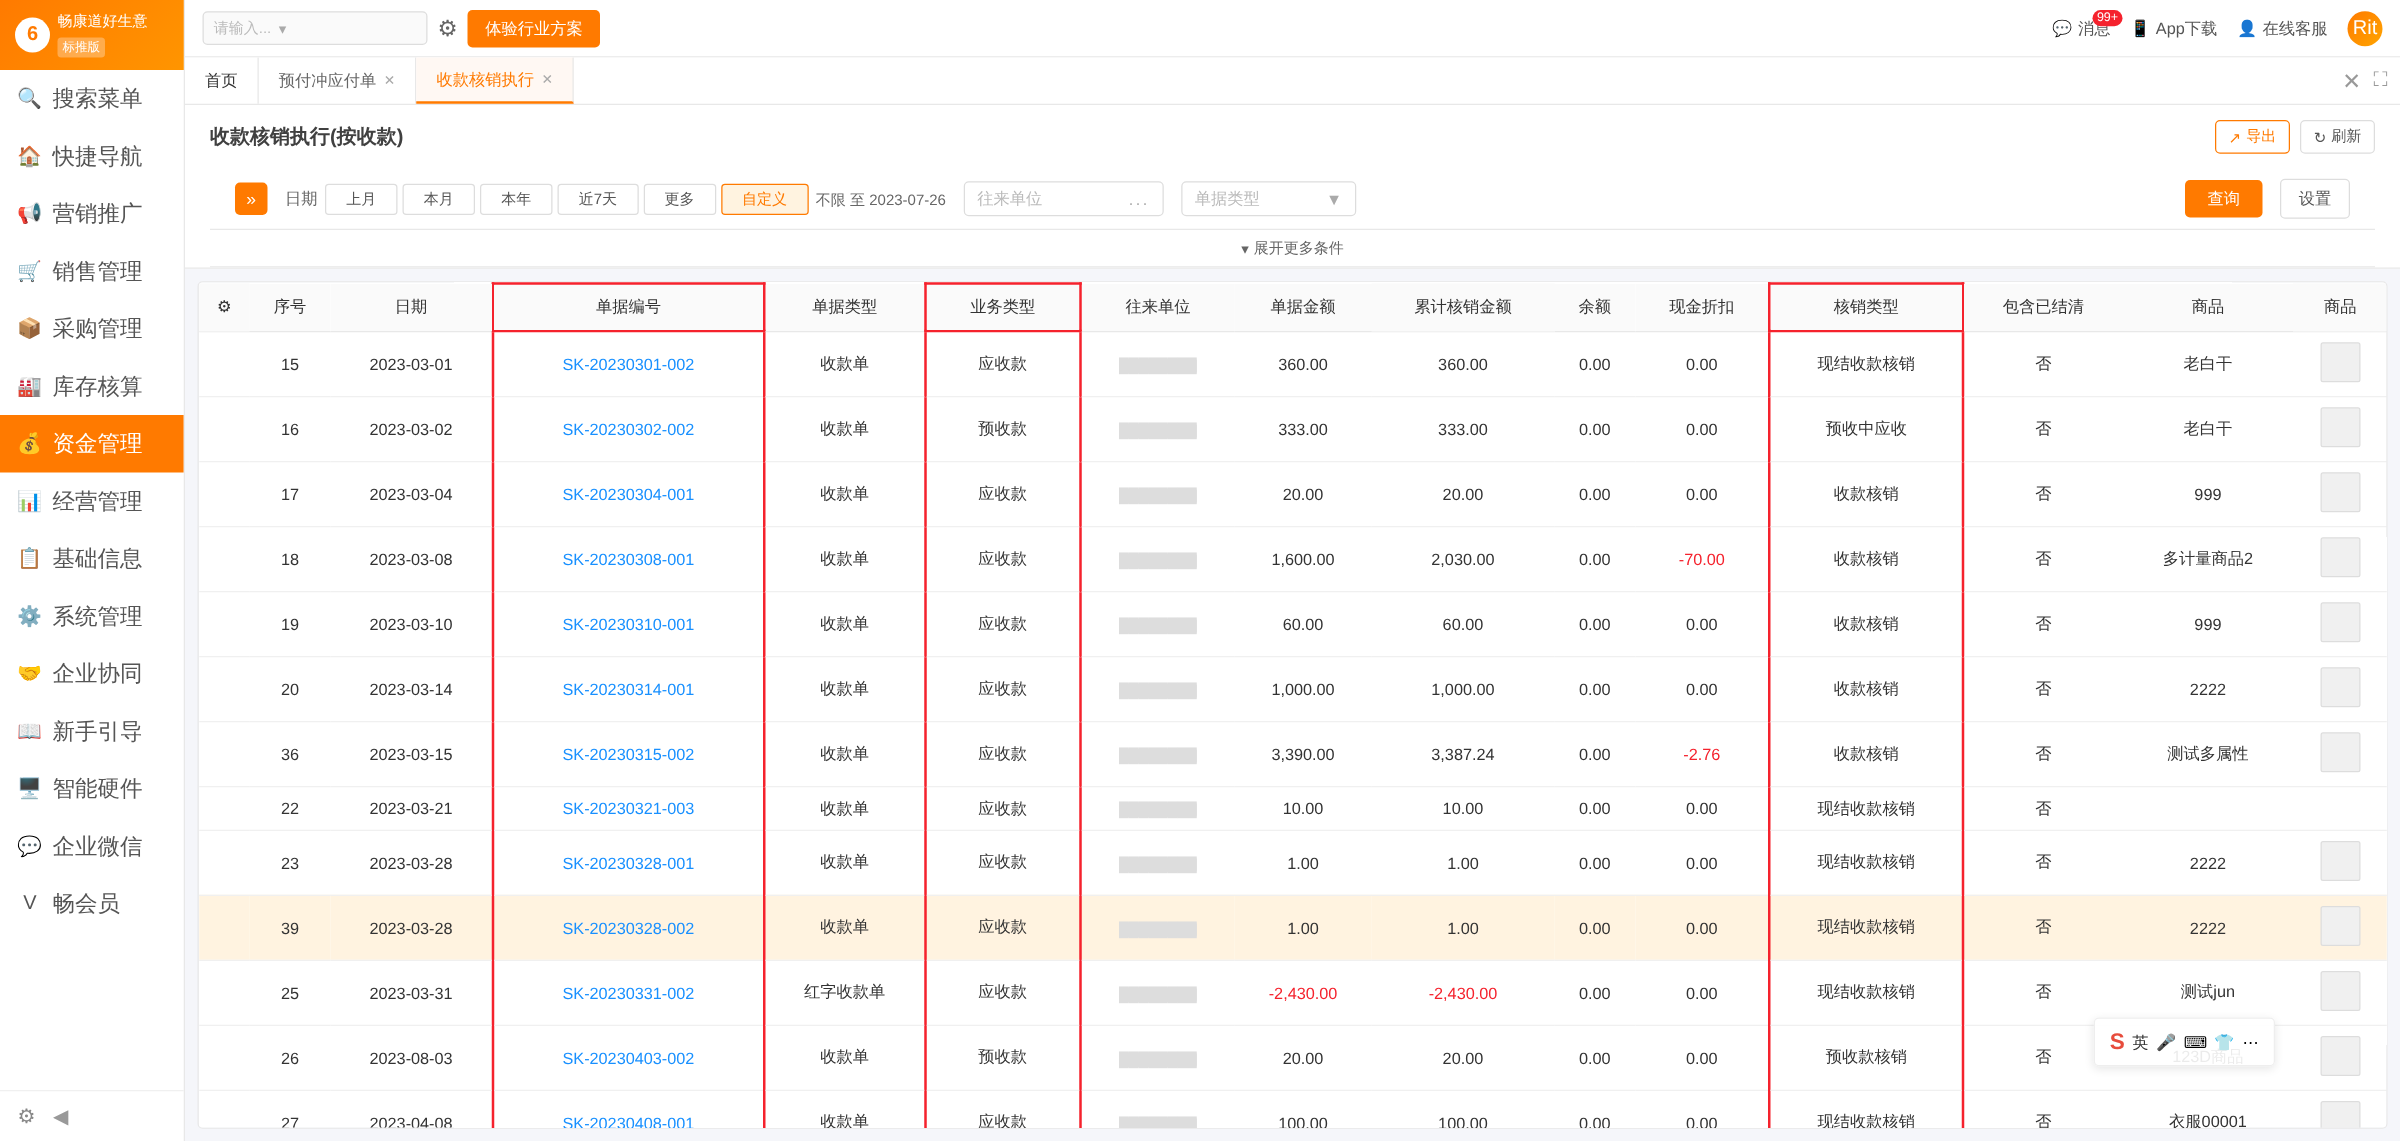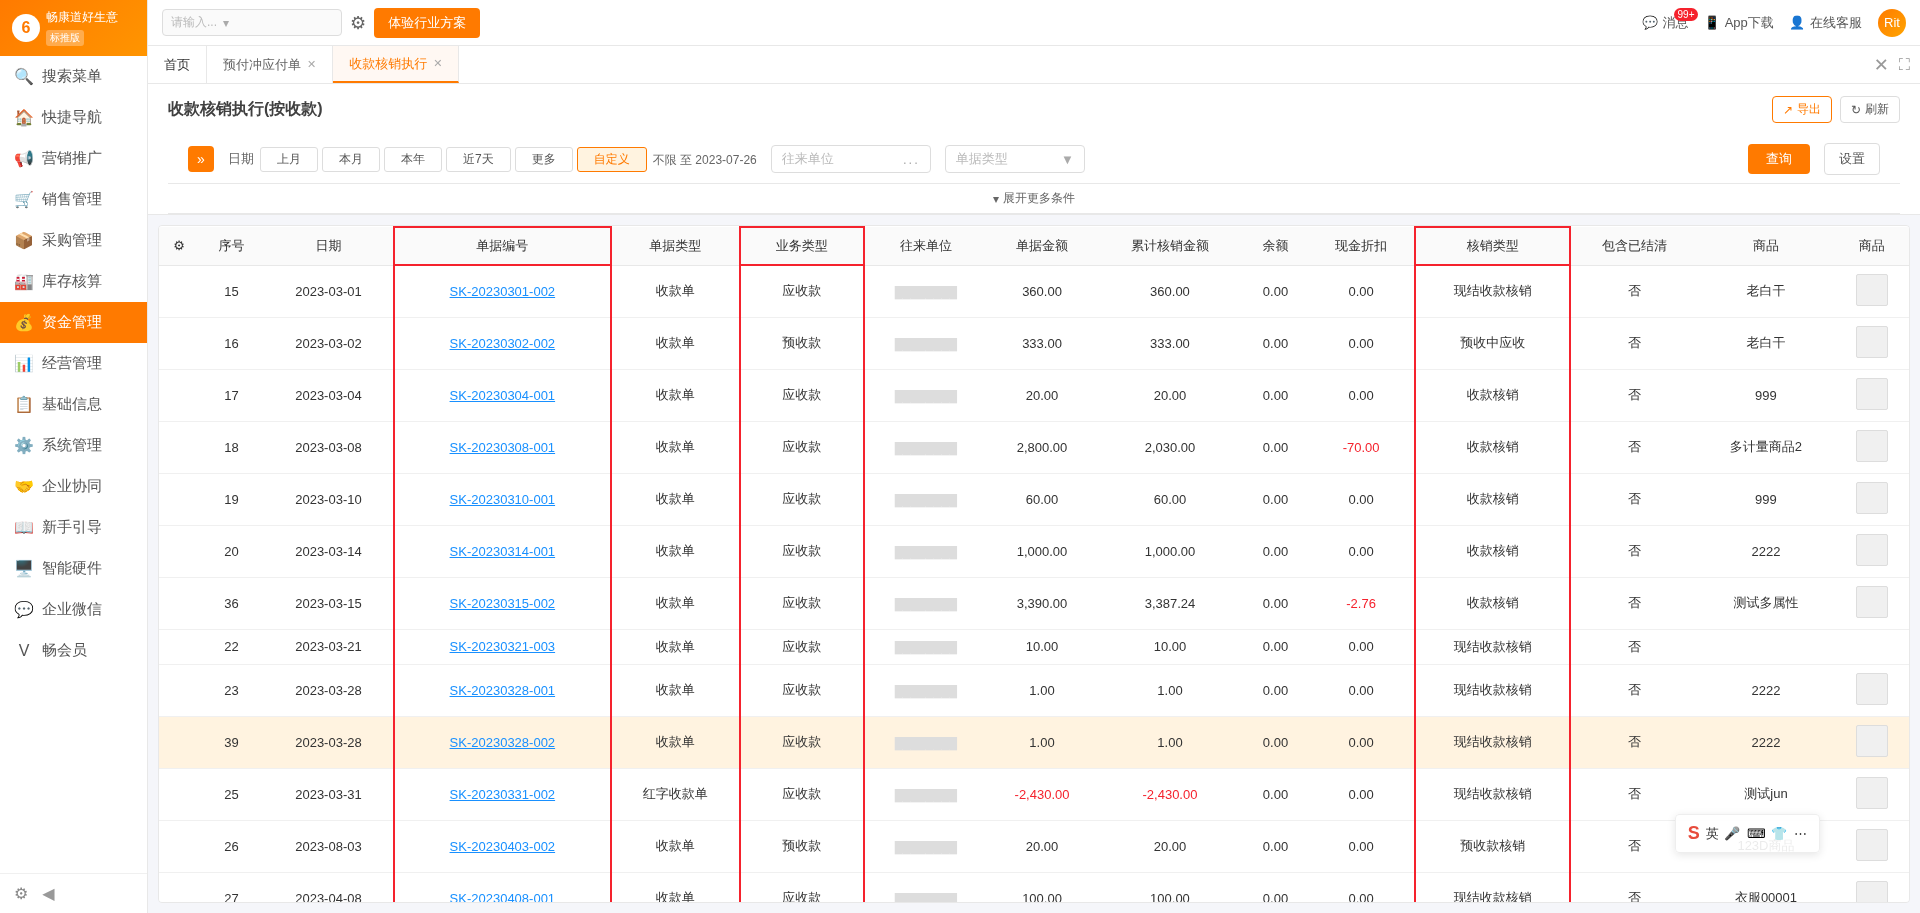--- a/index.html
+++ b/index.html
@@ -35,21 +35,21 @@
     .sidebar-menu { flex: 1; overflow-y: auto; }
     .sidebar-item {
       display: flex; align-items: center; gap: 8px;
       padding: 11px 14px;
       cursor: pointer;
       color: #555;
       transition: background 0.2s;
     }
     .sidebar-item.active { background: #ff7a00; color: #fff; }
     .sidebar-item .si-icon { font-size: 16px; width: 20px; text-align: center; }
-    .sidebar-item .si-label { font-size: 15px; }
+    .sidebar-item .si-label { font-size: 18px; }
 
     .sidebar-footer {
       padding: 10px 14px;
       display: flex; align-items: center; gap: 14px;
       border-top: 1px solid #f0f0f0;
     }
     .sidebar-footer-icon { color: #999; cursor: pointer; font-size: 16px; }
 
     
     .main { flex: 1; display: flex; flex-direction: column; overflow: hidden; }
@@ -80,21 +80,21 @@
     }
     .topbar-right { display: flex; align-items: center; gap: 16px; }
     .topbar-msg { display: flex; align-items: center; gap: 4px; color: #555; cursor: pointer; position: relative; }
     .msg-badge {
       background: #f5222d; color: #fff; font-size: 10px;
       padding: 1px 4px; border-radius: 8px;
       position: absolute; top: -6px; right: -10px;
     }
     .topbar-app { display: flex; align-items: center; gap: 4px; color: #555; cursor: pointer; }
     .topbar-service { display: flex; align-items: center; gap: 4px; color: #555; cursor: pointer; }
-    .topbar-avatar { width: 28px; height: 28px; background: linear-gradient(135deg, #ff7a00, #ffa500); border-radius: 50%; display: flex; align-items: center; justify-content: center; color: #fff; font-size: 13px; cursor: pointer; }
+    .topbar-avatar { width: 28px; height: 28px; background: linear-gradient(135deg, #ff7a00, #ffa500); border-radius: 50%; display: flex; align-items: center; justify-content: center; color: #fff; font-size: 16px; cursor: pointer; }
 
     
     .tabbar {
       height: 38px;
       background: #fff;
       border-bottom: 1px solid #e8e8e8;
       display: flex; align-items: stretch;
     }
     .tab {
       display: flex; align-items: center; gap: 6px;
@@ -212,21 +212,21 @@
       color: #333;
       font-weight: 500;
       white-space: nowrap;
       text-align: center;
       position: sticky; top: 0; z-index: 2;
     }
     thead th.col-no { width: 40px; }
     tbody tr { border-bottom: 1px solid #f0f0f0; }
     tbody tr.highlighted { background: #fff3e0; }
     tbody td { padding: 8px 8px; text-align: center; color: #333; white-space: nowrap; }
-    tbody td.link { color: #1890ff; cursor: pointer; text-decoration: underline; }
+    tbody td.link { color: #1890ff; cursor: pointer; }
 
     
     .table-wrap::-webkit-scrollbar { height: 8px; width: 8px; }
     .table-wrap::-webkit-scrollbar-track { background: #f0f0f0; }
     .table-wrap::-webkit-scrollbar-thumb { background: #ccc; border-radius: 4px; }
 
     
     .img-thumb { width: 32px; height: 32px; background: #f0f0f0; border: 1px solid #ddd; display: inline-block; border-radius: 2px; }
 
     
@@ -497,21 +497,21 @@
       <td><span class="img-thumb"></span></td>
     </tr>
             <tr>
       <td style="width:30px;"></td>
       <td>18</td>
       <td>2023-03-08</td>
       <td class="link" style="border-left:2px solid #f5222d;border-right:2px solid #f5222d;">SK-20230308-001</td>
       <td>收款单</td>
       <td style="border-left:2px solid #f5222d;border-right:2px solid #f5222d;">应收款</td>
       <td><span style="background:#ddd;color:#ddd;border-radius:2px;font-size:11px;">████████</span></td>
-      <td>2,800.00</td>
+      <td>1,600.00</td>
       <td>2,030.00</td>
       <td>0.00</td>
       <td><span style="color:#f5222d">-70.00</span></td>
       <td style="border-left:2px solid #f5222d;border-right:2px solid #f5222d;">收款核销</td>
       <td>否</td>
       <td>多计量商品2</td>
       <td><span class="img-thumb"></span></td>
     </tr>
             <tr>
       <td style="width:30px;"></td>

